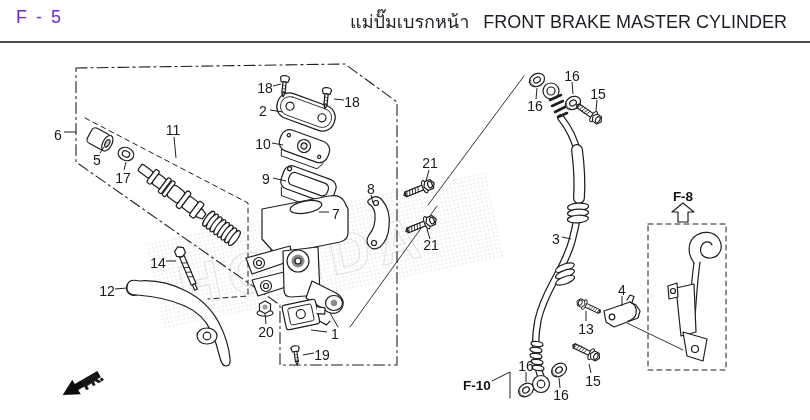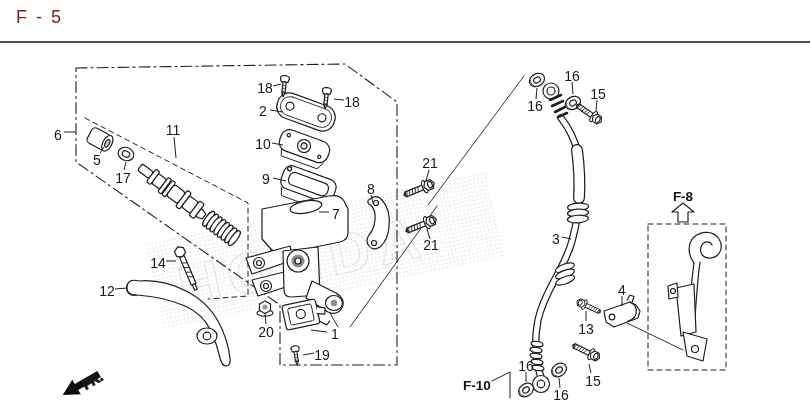--- a/index.html
+++ b/index.html
@@ -1,35 +1,38 @@
 <!DOCTYPE html>
 <html><head>
 <meta charset="utf-8">
 <style>
   html,body{margin:0;padding:0;background:#ffffff;width:810px;height:420px;overflow:hidden;
     font-family:"Liberation Sans", sans-serif;}
   #stage{position:relative;width:810px;height:420px;background:#ffffff;}
-  #page-code{position:absolute;left:16px;top:7px;font-size:18px;color:#7f1d1d;letter-spacing:2px;}
+  #page-code{position:absolute;left:16px;top:7px;font-size:18px;color:#6d28d9;letter-spacing:2px;}
   #page-title{position:absolute;top:7px;right:23px;font-size:18px;color:#1b1e24;white-space:nowrap;}
   #page-title .thai{margin-right:14px;}
   #header-rule{position:absolute;left:0;top:41px;width:810px;border-top:2px solid #4a4d52;}
   svg{position:absolute;left:0;top:0;}
   .callout{font-size:14px;fill:#17191d;}
   .ref{font-size:13.5px;font-weight:bold;fill:#111;}
   .fr{font-size:13px;font-weight:bold;fill:#0a0a0a;}
   .dashdot{stroke-dasharray:11 4 2 4;}
   .dashed{stroke-dasharray:5 4;}
   .wmtext{font-size:58px;font-weight:bold;letter-spacing:8px;fill:none;stroke:#b5b5b5;stroke-width:0.9;}
 </style>
 </head>
 <body>
 
 <div id="stage">
 
   <div id="page-code">F - 5</div>
+  <div id="page-title">
+    <span class="thai">แม่ปั๊มเบรกหน้า</span><span>FRONT BRAKE MASTER CYLINDER</span>
+  </div>
   <div id="header-rule"></div>
 
   <svg id="diagram-svg" width="810" height="420" viewBox="0 0 810 420">
     <defs>
       <pattern id="dots" width="4" height="4" patternUnits="userSpaceOnUse">
         <circle cx="1.2" cy="1.2" r="0.8" fill="#b9b9b9"></circle>
       </pattern>
       <g id="bolt-flange" fill="#fff">
         <path d="M-25,-2.5 l-2,2.5 l2,2.5 Z"></path>
         <rect x="-25" y="-2.5" width="20" height="5"></rect>

